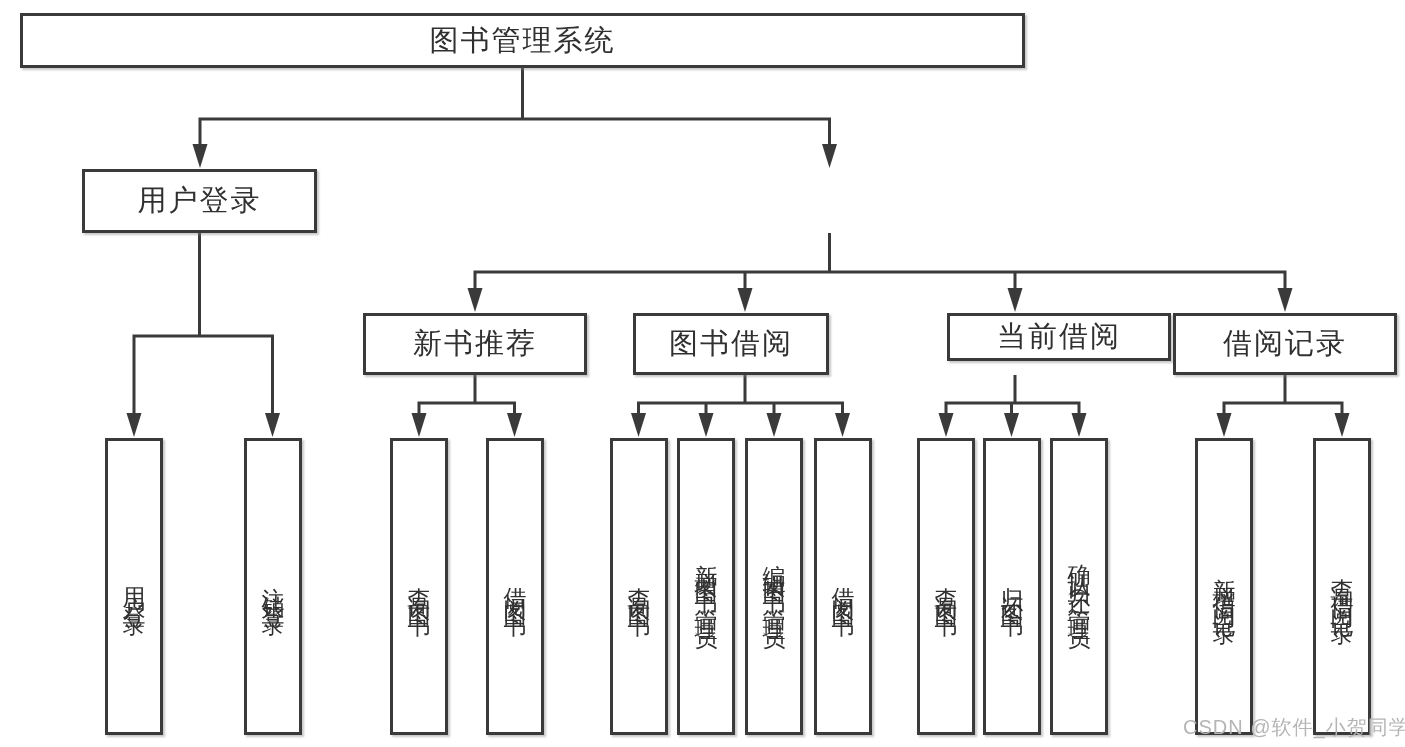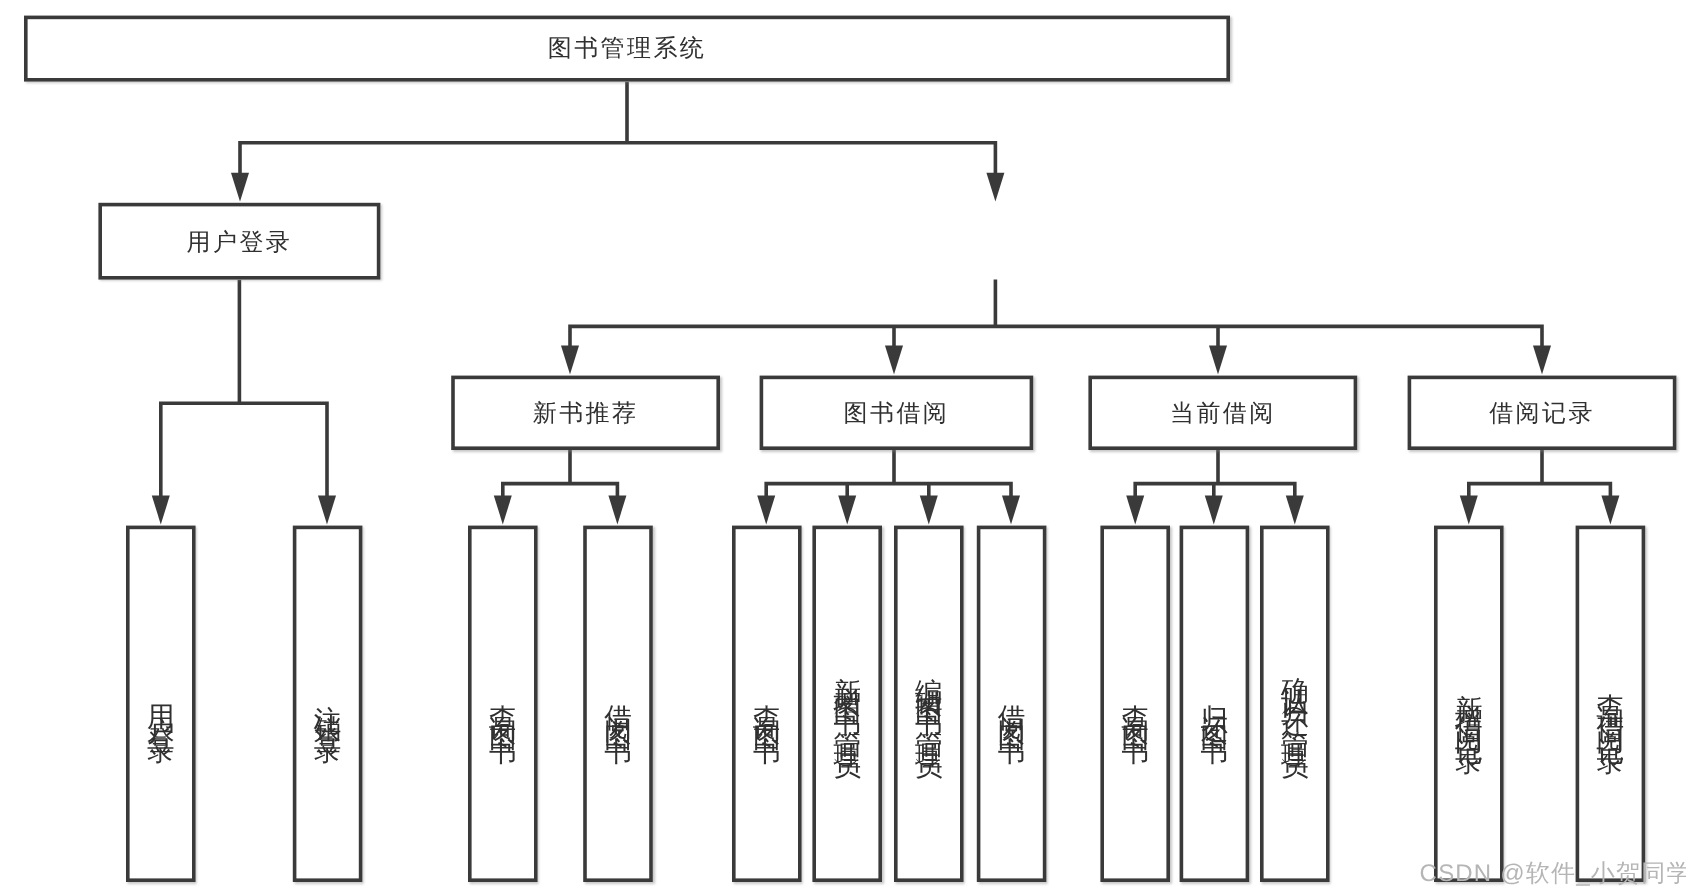--- a/index.html
+++ b/index.html
@@ -34,21 +34,21 @@
     z-index: 2;
     display: flex;
     align-items: center;
     justify-content: center;
     background: #ffffff;
     border: 3px solid var(--line, #3a3a3a);
     color: var(--text, #303030);
     box-shadow: 1.5px 1.5px 2px rgba(130,130,130,0.45);
   }
   .node-h {
-    font-size: 20px;
+    font-size: 29px;
     letter-spacing: 2px;
     white-space: nowrap;
     text-align: center;
   }
   .node-v { font-size: 23px; }
   .node-v .vtext {
     writing-mode: vertical-rl;
     text-orientation: mixed;
     letter-spacing: 9px;
     line-height: 1;
@@ -110,23 +110,23 @@
       <path d="M1285 375 V403 M1222.5 403 H1343.5 M1224 403 V415 M1342 403 V415"></path>
       <polygon points="1216.5,413 1231.5,413 1224,437"></polygon>
       <polygon points="1334.5,413 1349.5,413 1342,437"></polygon>
     </g>
   </svg>
 
   <div class="node node-h" style="left:20px; top:13px; width:1005px; height:55px;">图书管理系统</div>
 
   <div class="node node-h" style="left:82px; top:169px; width:235px; height:64px;">用户登录</div>
 
-  <div class="node node-h" style="left:376px; top:313px; width:224px; height:62px;font-family:Liberation Serif, serif;">新书推荐</div>
-  <div class="node node-h" style="left:633px; top:313px; width:228px; height:62px;">图书借阅</div>
-  <div class="node node-h" style="left:907px; top:313px; width:224px; height:62px;font-family:Liberation Serif, serif;">当前借阅</div>
+  <div class="node node-h" style="left:363px; top:313px; width:224px; height:62px;font-family:Liberation Serif, serif;">新书推荐</div>
+  <div class="node node-h" style="left:633px; top:313px; width:196px; height:62px;">图书借阅</div>
+  <div class="node node-h" style="left:947px; top:313px; width:224px; height:48px;font-family:Liberation Serif, serif;">当前借阅</div>
   <div class="node node-h" style="left:1173px; top:313px; width:224px; height:62px;">借阅记录</div>
 
   <div class="node node-v" style="left:105px; top:438px; width:58px; height:297px;">
     <span class="vtext">用户登录</span>
   </div>
   <div class="node node-v" style="left:244px; top:438px; width:58px; height:297px;">
     <span class="vtext">注销登录</span>
   </div>
 
   <div class="node node-v" style="left:390px; top:438px; width:58px; height:297px;">

